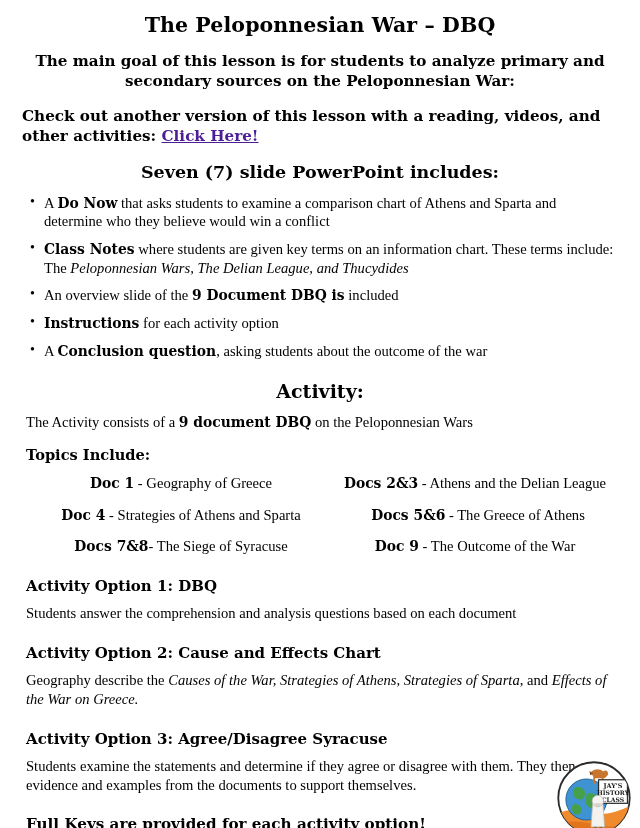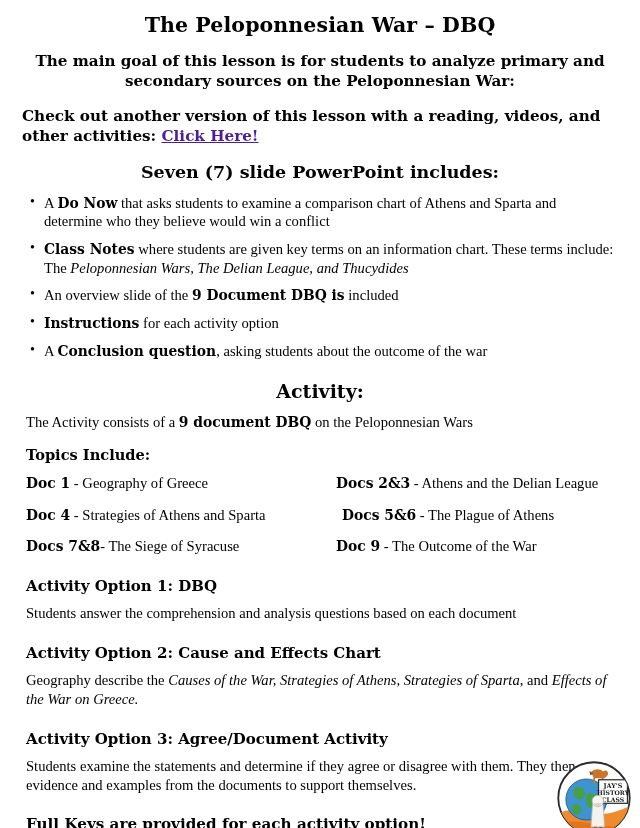--- a/index.html
+++ b/index.html
@@ -118,20 +118,21 @@
   
   .doc-grid {
     margin: 12px 26px 0 26px;
     display: grid;
     grid-template-columns: 310px auto;
     row-gap: 14px;
   }
   .doc-cell {
     font-size: 14.6px;
     line-height: 1.2;
+    text-align: center;
   }
   .doc-cell.indent-sm { padding-left: 6px; }
 
   
   .opt-head {
     font-size: 15px;
     margin: 21px 26px 0 26px;
     line-height: 1.2;
   }
   .opt-body {
@@ -190,33 +191,33 @@
 
   <p class="act-line serif-body"><span>The Activity consists of a </span><b class="sb">9 document DBQ</b><span> on the Peloponnesian Wars</span></p>
 
   <p class="topics-label slab">Topics Include:</p>
 
   <div class="doc-grid">
     <div class="doc-cell"><b class="sb">Doc 1</b><span> - </span><span class="serif-body">Geography of Greece</span></div>
     <div class="doc-cell"><b class="sb">Docs 2&amp;3</b><span> - </span><span class="serif-body">Athens and the Delian League</span></div>
 
     <div class="doc-cell"><b class="sb">Doc 4</b><span> - </span><span class="serif-body">Strategies of Athens and Sparta</span></div>
-    <div class="doc-cell indent-sm"><b class="sb">Docs 5&amp;6</b><span> - </span><span class="serif-body">The Plague of Athens</span></div>
+    <div class="doc-cell indent-sm"><b class="sb">Docs 5&amp;6</b><span> - </span><span class="serif-body">The Greece of Athens</span></div>
 
     <div class="doc-cell"><b class="sb">Docs 7&amp;8</b><span>- </span><span class="serif-body">The Siege of Syracuse</span></div>
     <div class="doc-cell"><b class="sb">Doc 9</b><span> - </span><span class="serif-body">The Outcome of the War</span></div>
   </div>
 
   <h3 class="opt-head slab">Activity Option 1: DBQ</h3>
   <p class="opt-body serif-body">Students answer the comprehension and analysis questions based on each document</p>
 
   <h3 class="opt-head slab">Activity Option 2: Cause and Effects Chart</h3>
   <p class="opt-body serif-body"><span>Geography describe the </span><i class="it">Causes of the War, Strategies of Athens, Strategies of Sparta</i><span>, and </span><i class="it">Effects of the War on Greece.</i></p>
 
-  <h3 class="opt-head slab">Activity Option 3: Agree/Document Activity</h3>
+  <h3 class="opt-head slab">Activity Option 3: Agree/Disagree Syracuse</h3>
   <p class="opt-body serif-body">Students examine the statements and determine if they agree or disagree with them. They then use evidence and examples from the documents to support themselves.</p>
 
   <p class="keys-line slab">Full Keys are provided for each activity option!</p>
 
   <div class="logo">
     <svg viewBox="0 0 100 100" width="76" height="76">
       <defs>
         <clipPath id="circClip">
             <circle cx="50" cy="50" r="47"></circle>
           </clipPath>

